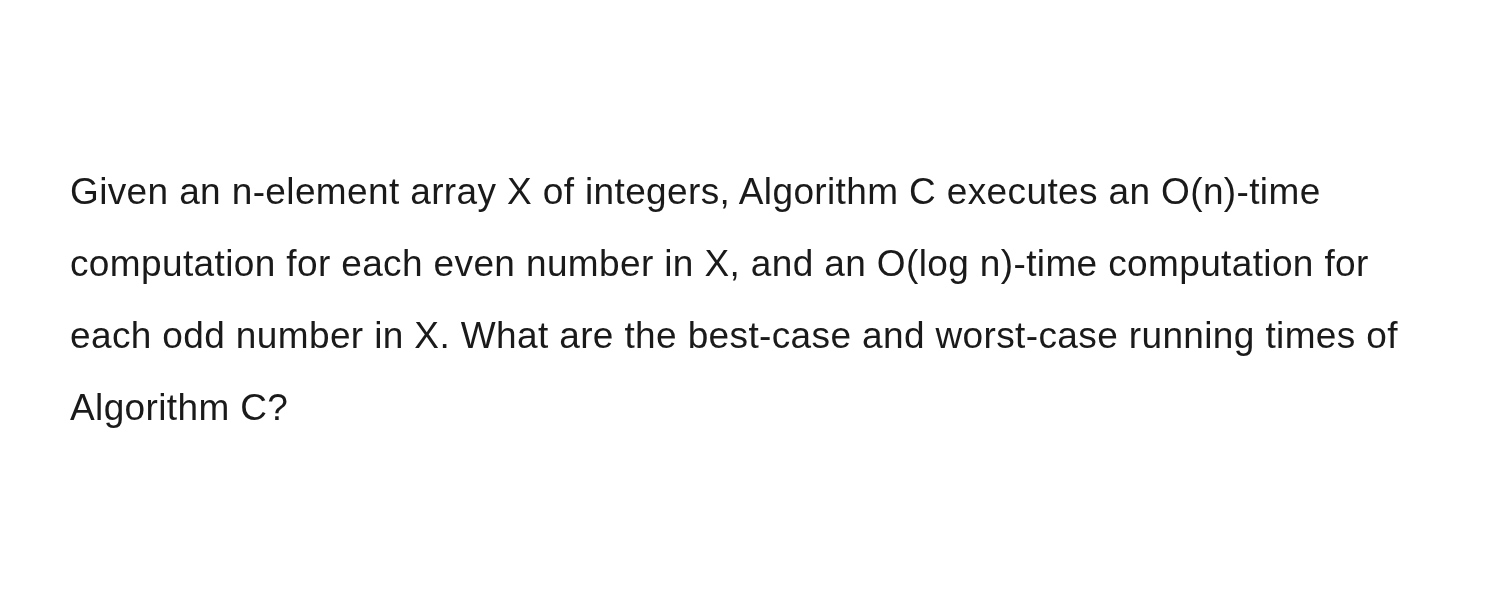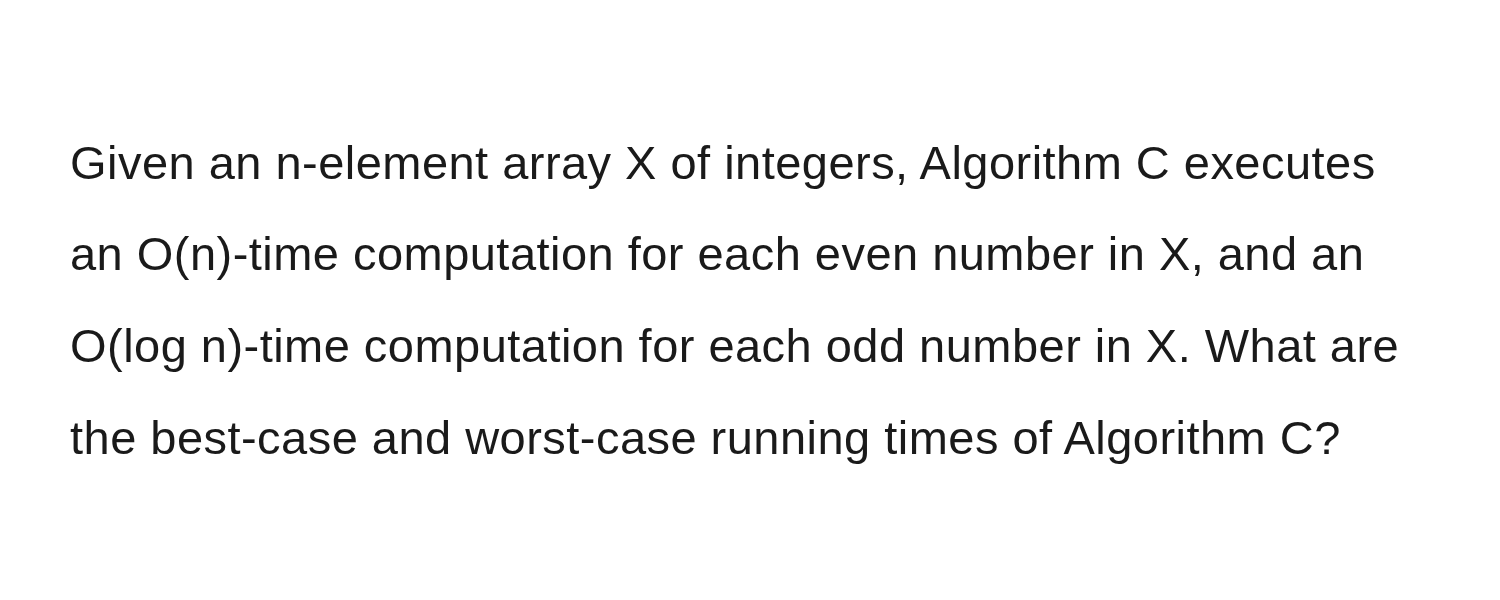--- a/index.html
+++ b/index.html
@@ -11,21 +11,21 @@
       width: 1500px;
       height: 600px;
       background: #ffffff;
       font-family: -apple-system, BlinkMacSystemFont, "Segoe UI", Helvetica, Arial, sans-serif;
       display: flex;
       align-items: center;
       justify-content: flex-start;
       padding: 60px 60px 60px 70px;
     }
     .question-text {
-      font-size: 47px;
+      font-size: 37px;
       line-height: 1.95;
       color: #1a1a1a;
       font-weight: 400;
       letter-spacing: 0.01em;
       max-width: 1380px;
     }
   </style>
 </head>
 <body>
 

